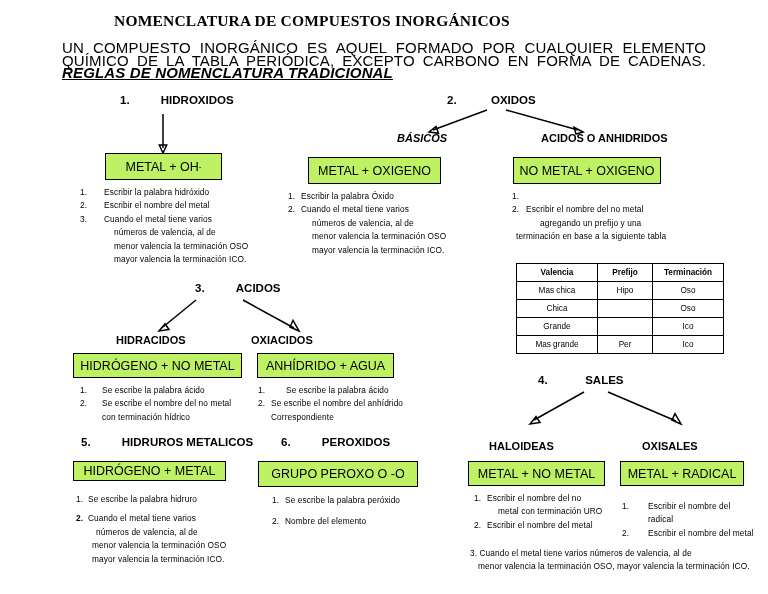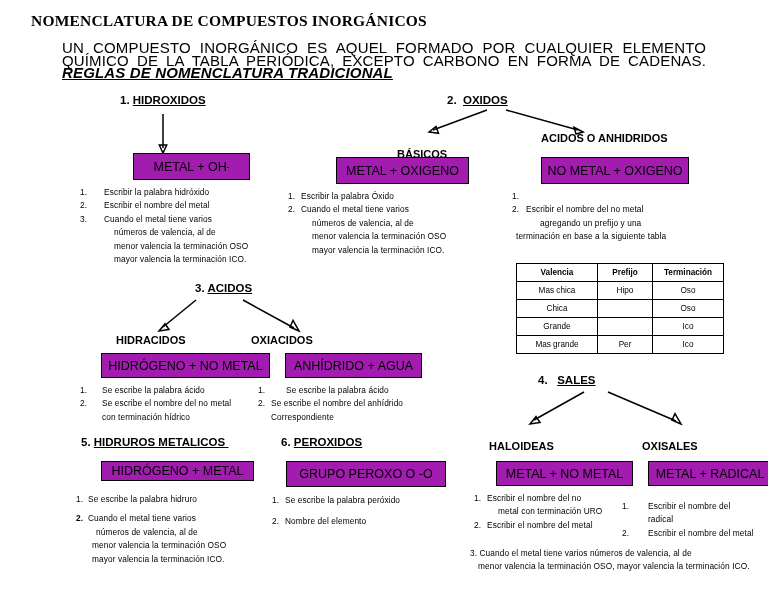--- a/index.html
+++ b/index.html
@@ -3,39 +3,38 @@
 <meta charset="utf-8">
 <style>
   html,body{margin:0;padding:0;background:#fff;}
   body{
     width:768px;height:594px;position:relative;overflow:hidden;
     font-family:"Liberation Sans", sans-serif;color:#000;
   }
   .abs{position:absolute;}
   
   #doc-title{
-    left:0;top:12px;width:624px;text-align:left;
+    left:0;top:12px;width:624px;text-align:center;
     font-family:"Liberation Serif", serif;font-weight:bold;font-size:15.5px;
     letter-spacing:.2px;
-    padding-left:31px;
   }
   #intro{
     left:62px;top:42px;width:644px;
     font-size:15px;line-height:12.6px;text-align:justify;
     letter-spacing:.15px;
   }
   #intro .rules{font-weight:bold;font-style:italic;text-decoration:underline;}
   
   .sec-head{font-weight:bold;font-size:11.5px;white-space:nowrap;}
-  .sec-head .u{text-decoration:underline;}
+  .sec-head .u{margin-left:28px;}
   .sub-head{font-weight:bold;font-size:11px;white-space:nowrap;}
   .box{
-    border:1.4px solid #000;background:#a21caf;
+    border:1.4px solid #000;background:#bef264;
     display:flex;align-items:center;justify-content:center;
-    font-size:12.5px;white-space:nowrap;padding:2px 9px;box-sizing:border-box;margin-left:28px;
+    font-size:12.5px;white-space:nowrap;padding:2px 9px;box-sizing:border-box;
   }
   .sup{font-size:8px;vertical-align:super;}
   .steps{font-size:8.3px;line-height:13.4px;letter-spacing:.1px;}
   .steps .li{display:flex;}
   .steps .n{flex:0 0 auto;}
   .steps .t{flex:1 1 auto;}
   .b{font-weight:bold;}
   
   svg.conn{position:absolute;left:0;top:0;width:768px;height:594px;
            pointer-events:none;overflow:visible;}
@@ -116,21 +115,21 @@
       <span class="n" style="width:34px"></span>
       <span class="t">mayor valencia la terminación ICO.</span>
     </div>
 </div>
 
 <div class="abs sec-head" style="left:447px;top:94px;">
   <span>2.</span>&nbsp;
   <span class="u">OXIDOS</span>
 </div>
 
-<div class="abs sub-head" style="left:397px;top:148px;">BÁSICOS</div>
+<div class="abs sub-head" style="left:397px;top:132px;font-style:italic;">BÁSICOS</div>
 <div class="abs box" style="left:308px;top:157px;width:133px;height:27px;">
   <span>METAL + OXIGENO</span>
 </div>
 <div class="abs steps" style="left:288px;top:190px;width:190px;">
   <div class="li">
       <span class="n" style="width:13px">1.</span>
       <span class="t">Escribir la palabra Óxido</span>
     </div>
   <div class="li">
       <span class="n" style="width:13px">2.</span>

